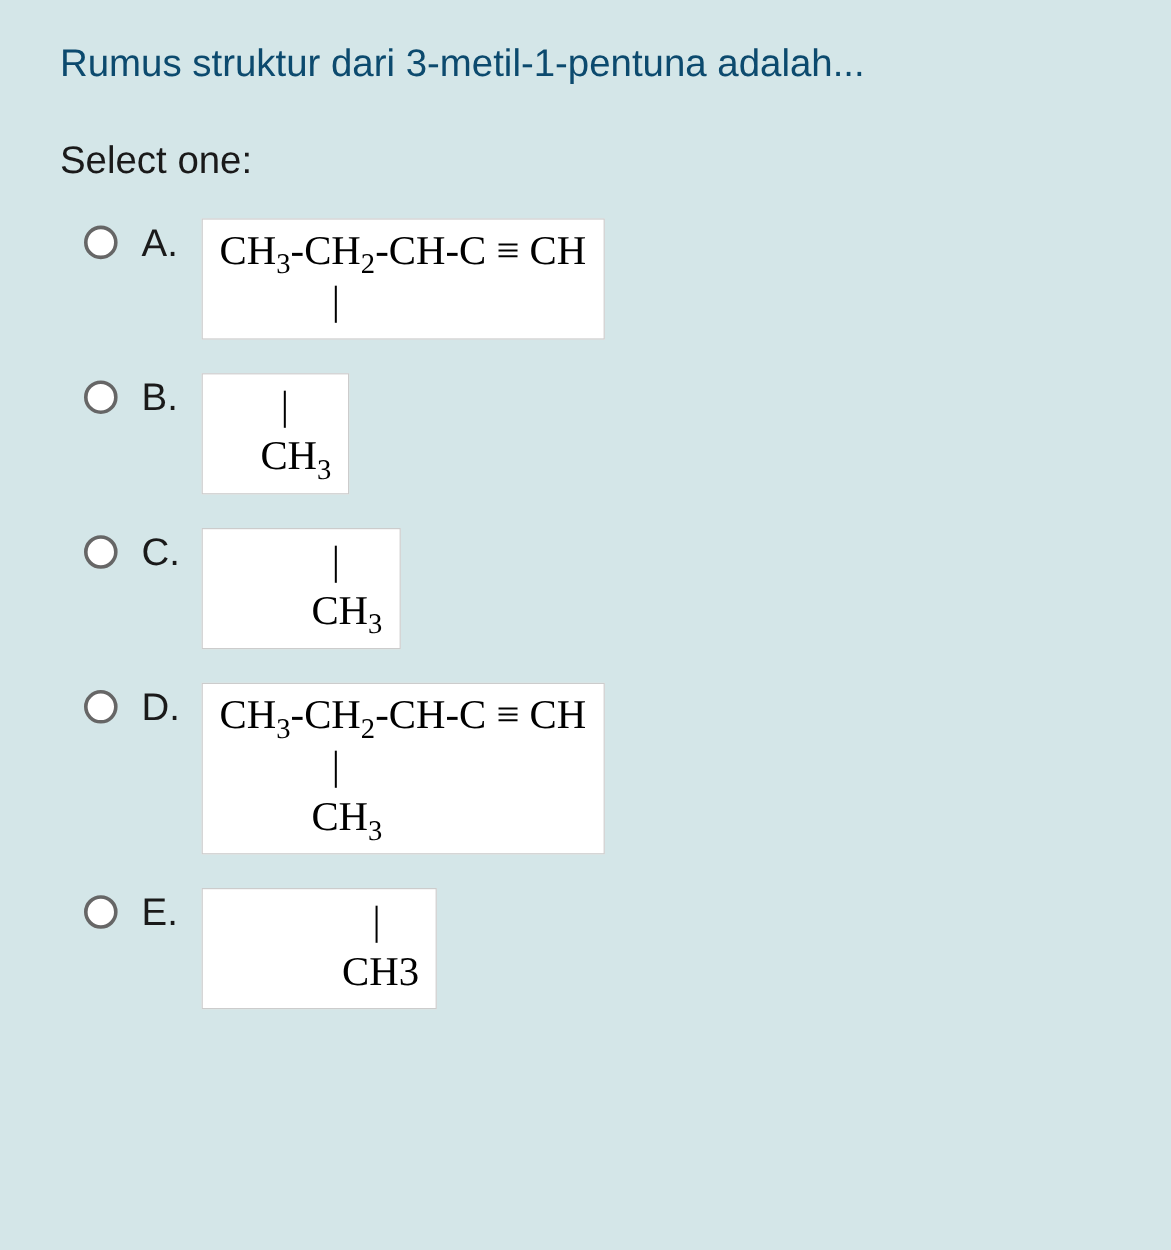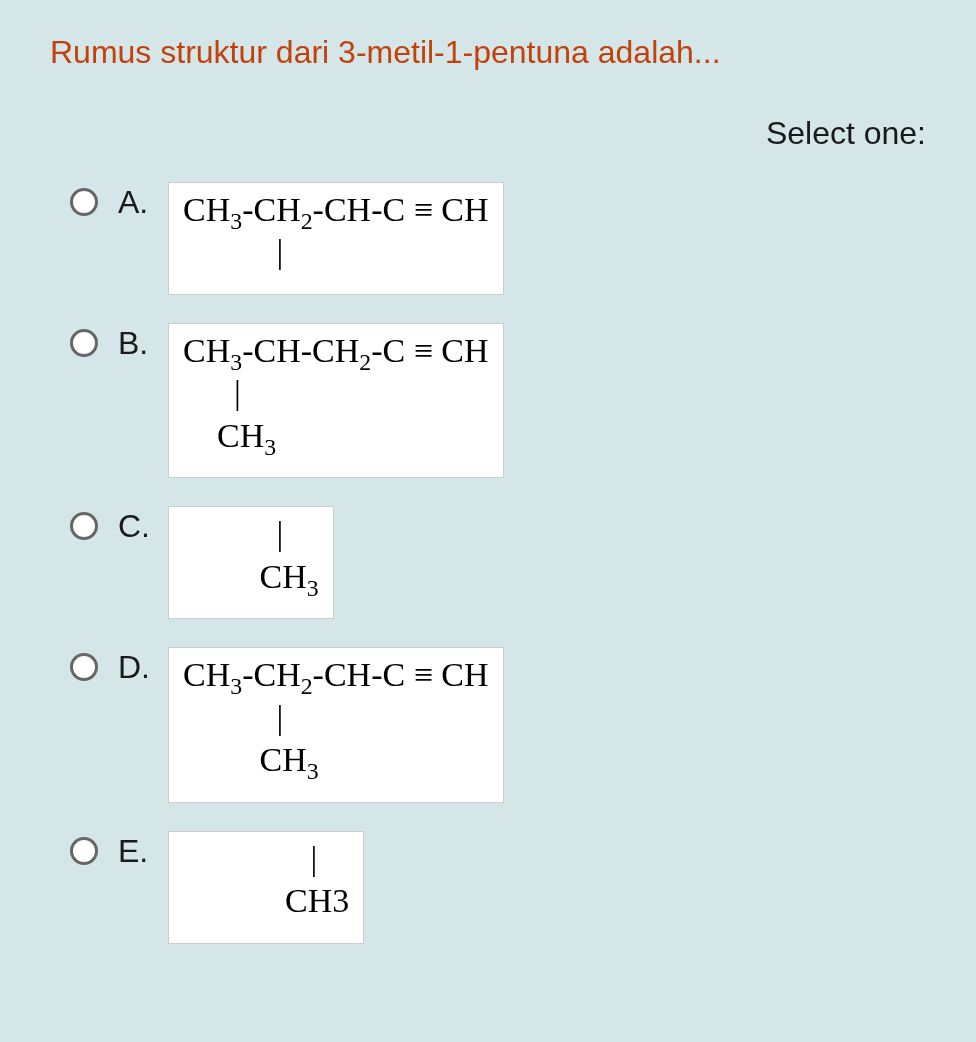--- a/index.html
+++ b/index.html
@@ -9,29 +9,28 @@
     }
     body {
       font-family: Arial, Helvetica, sans-serif;
       background: #d4e6e8;
       width: 976px;
       height: 1042px;
       padding: 30px 50px;
     }
     .question-text {
       font-size: 32px;
-      color: #c2410c;
+      color: #0c4a6e;
       margin-bottom: 40px;
       line-height: 1.4;
     }
     .select-prompt {
       font-size: 32px;
       color: #1a1a1a;
       margin-bottom: 30px;
-      text-align: right;
     }
     .options {
       margin-left: 20px;
     }
     .option-row {
       display: flex;
       align-items: flex-start;
       margin-bottom: 28px;
     }
     .radio-circle {
@@ -48,21 +47,21 @@
     .option-letter {
       font-size: 32px;
       color: #1a1a1a;
       width: 50px;
       flex-shrink: 0;
       margin-top: 2px;
     }
     .formula-box {
       background: #fff;
       border: 1px solid #ccc;
-      padding: 6px 14px 20px 14px;
+      padding: 6px 14px 8px 14px;
       display: inline-block;
     }
     .formula-line {
       font-family: 'Times New Roman', Times, serif;
       font-size: 34px;
       color: #000;
       white-space: pre;
       line-height: 1.25;
     }
     sub {
@@ -86,21 +85,20 @@
     <div class="formula-box">
       <div class="formula-line">CH<sub>3</sub>-CH<sub>2</sub>-CH-C ≡ CH</div>
       <div class="formula-line">           |</div>
     </div>
   </div>
 
   <div class="option-row">
     <div class="radio-circle"></div>
     <div class="option-letter">B.</div>
     <div class="formula-box">
-      <div class="formula-line">CH<sub>3</sub>-CH-CH<sub>2</sub>-C ≡ CH</div>
       <div class="formula-line">      |</div>
       <div class="formula-line">    CH<sub>3</sub></div>
     </div>
   </div>
 
   <div class="option-row">
     <div class="radio-circle"></div>
     <div class="option-letter">C.</div>
     <div class="formula-box">
       <div class="formula-line">           |</div>

